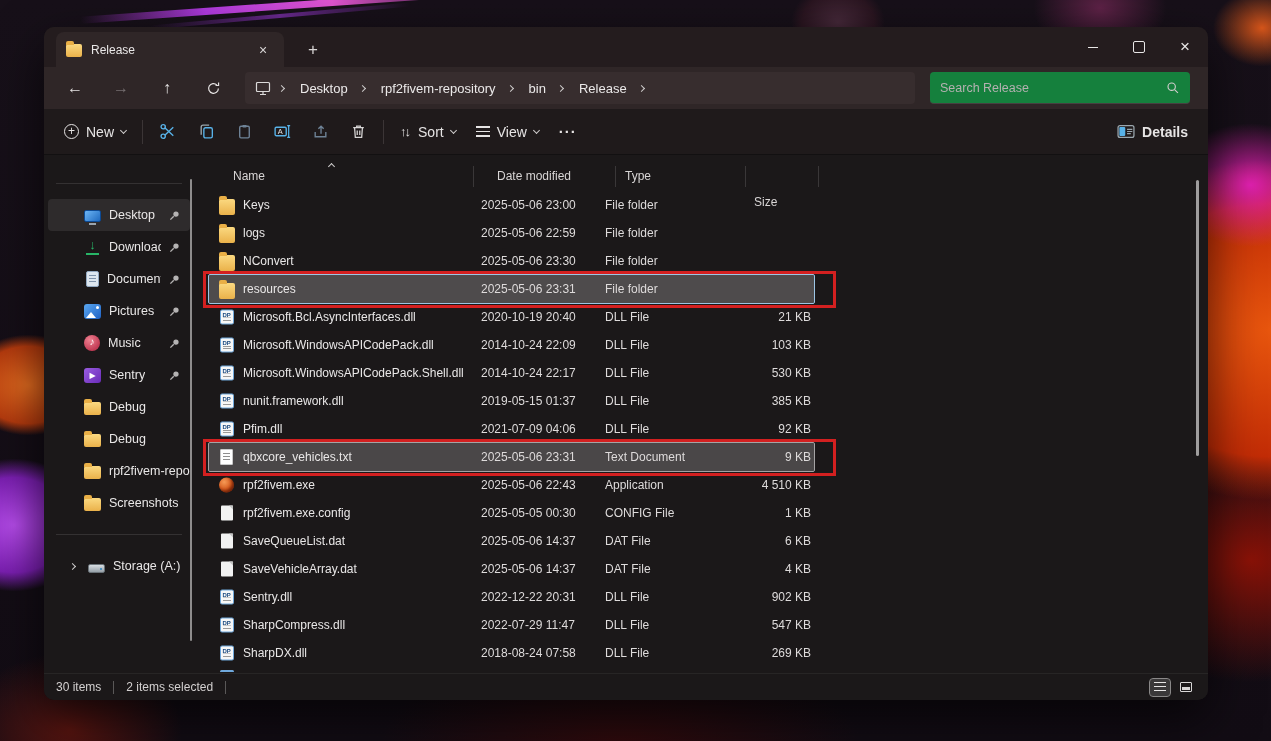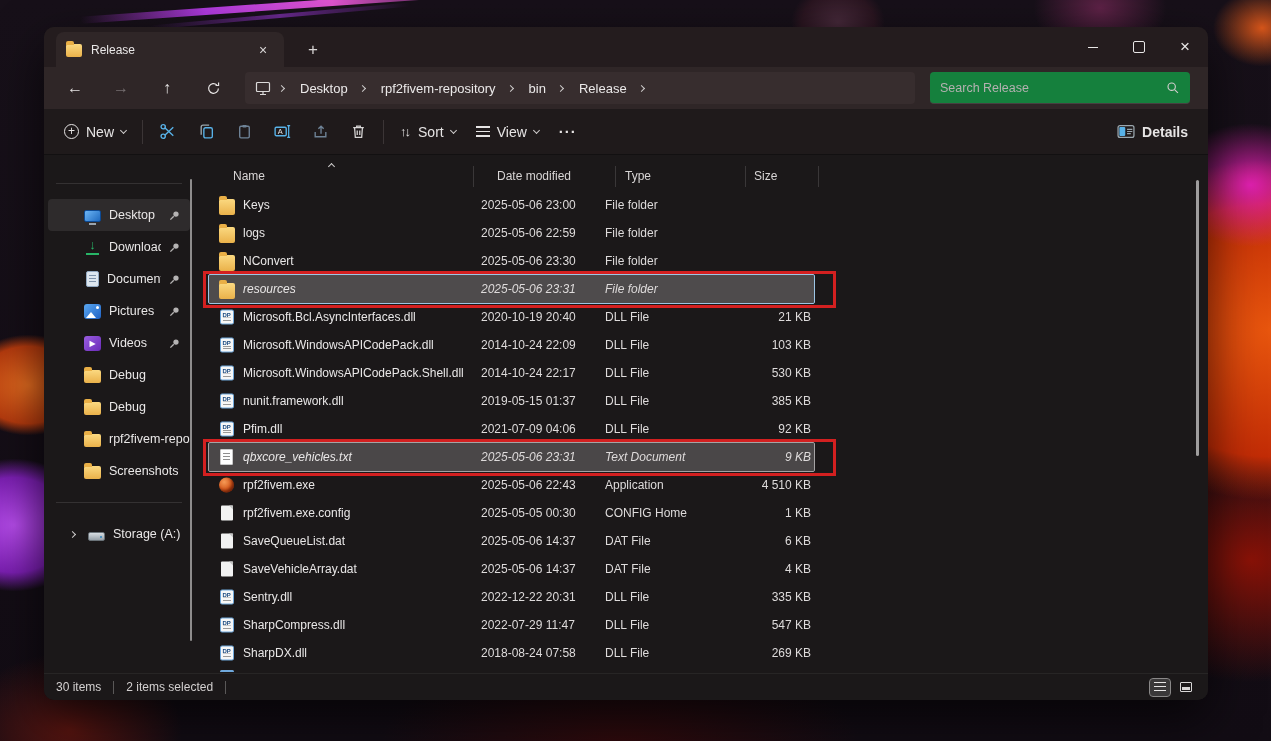--- a/index.html
+++ b/index.html
@@ -147,35 +147,35 @@
     width:8px; height:4px; background:#e9af46; border-radius:2px 2px 0 0; }
   .si-drive { height:9px; margin-top:4px; border:1px solid #6a7278; border-radius:2px;
     background:linear-gradient(#d8dde2,#96a0a8); }
   .si-drive::after { content:""; position:absolute; right:2px; top:3px; width:2px; height:2px;
     border-radius:50%; background:#2f86c0; }
 
   
   .filearea { position:absolute; left:165px; top:0; right:0; bottom:0; padding-top:7px; }
   .fl-header { position:relative; height:28px; font-size:12px; color:#d8d5d5; }
   .fl-header .h { position:absolute; top:6px; }
-  .h-name { left:24px; } .h-date { left:288px; } .h-type { left:416px; } .h-size { left:545px; }
+  .h-name { left:24px; } .h-date { left:288px; } .h-type { left:416px; } .h-size { left:545px;margin-top:26px; }
   .h-div { position:absolute; top:3px; width:1px; height:21px; background:#3a3738; }
   .hd1 { left:264px; } .hd2 { left:406px; } .hd3 { left:536px; } .hd4 { left:609px; }
   .sort-asc { position:absolute; left:120px; top:1px; width:5px; height:5px;
     border-left:1.2px solid #cfcccc; border-top:1.2px solid #cfcccc; transform:rotate(45deg); }
 
   .rows { position:relative; }
   .row { position:relative; width:605px; height:28px; font-size:12px; color:#e9e7e7; }
   .row > span { position:absolute; top:50%; transform:translateY(-50%); white-space:nowrap; }
   .fi { width:16px; height:16px; position:absolute; left:10px; top:50%; transform:translateY(-50%); }
   .c-name { left:34px; } .c-date { left:272px; color:#dedbdb; } .c-type { left:396px; color:#dedbdb; }
   .c-size { right:3px; text-align:right; color:#dedbdb; }
   .row.selected { background:#4e4b4c; outline:1px solid #9cc5e4; border-radius:1px; }
   .row.selected.sel-gray { background:#4a4748; outline-color:#a5a3a4; }
-  .row.annotated { z-index:3;font-style:italic; }
+  .row.annotated { z-index:3; }
   .row.annotated::after { content:""; position:absolute; left:-6px; right:-22px; top:-4.5px; bottom:-4.5px;
     border:3.5px solid #d32020; pointer-events:none; }
 
   .ic-dll { width:14px; height:15px; margin-left:1px; background:#f7f7f7; border:1px solid #6fa8dc; border-radius:2px; }
   .ic-dll::before { content:"DP"; position:absolute; left:1.5px; top:0.5px; font-size:6px; font-weight:bold; color:#1a4a80; }
   .ic-dll::after { content:""; position:absolute; left:2px; right:2px; bottom:2px; height:4px;
     background:repeating-linear-gradient(180deg,#9a9a9a 0 1px, rgba(0,0,0,0) 1px 2.5px); }
   .ic-txt { width:13px; height:16px; margin-left:1px; background:#fff; border-radius:1px; border:1px solid #c9c9c9; }
   .ic-txt::after { content:""; position:absolute; left:2px; right:2px; top:3px; bottom:2px;
     background:repeating-linear-gradient(180deg,#8f8f8f 0 1px, rgba(0,0,0,0) 1px 3px); }
@@ -377,22 +377,31 @@
 
     <span class="si si-pictures"></span>
     <span class="side-label">Pictures</span>
     <svg class="pin" width="11" height="11" viewBox="0 0 12 12">
       <circle cx="7.6" cy="4.4" r="2.9" fill="#b5b3b3"></circle>
       <path d="M1.5 10.5 5.2 6.8" stroke="#b5b3b3" stroke-width="1.5"></path>
     </svg>
   </div>
           <div class="side-item pinned">
 
+    <span class="si si-music"></span>
+    <span class="side-label">Music</span>
+    <svg class="pin" width="11" height="11" viewBox="0 0 12 12">
+      <circle cx="7.6" cy="4.4" r="2.9" fill="#b5b3b3"></circle>
+      <path d="M1.5 10.5 5.2 6.8" stroke="#b5b3b3" stroke-width="1.5"></path>
+    </svg>
+  </div>
+          <div class="side-item pinned">
+
     <span class="si si-videos"></span>
-    <span class="side-label">Videos</span>
+    <span class="side-label">Sentry</span>
     <svg class="pin" width="11" height="11" viewBox="0 0 12 12">
       <circle cx="7.6" cy="4.4" r="2.9" fill="#b5b3b3"></circle>
       <path d="M1.5 10.5 5.2 6.8" stroke="#b5b3b3" stroke-width="1.5"></path>
     </svg>
   </div>
         </div>
       <div id="side-folders">
           <div class="side-item">
 
     <span class="si si-folder"></span>
@@ -518,21 +527,21 @@
     <span class="fi ic-exe"></span>
     <span class="c-name">rpf2fivem.exe</span>
     <span class="c-date">2025-05-06 22:43</span>
     <span class="c-type">Application</span>
     <span class="c-size">4 510 KB</span>
   </div>
           <div class="row">
     <span class="fi ic-doc"></span>
     <span class="c-name">rpf2fivem.exe.config</span>
     <span class="c-date">2025-05-05 00:30</span>
-    <span class="c-type">CONFIG Home</span>
+    <span class="c-type">CONFIG File</span>
     <span class="c-size">1 KB</span>
   </div>
           <div class="row">
     <span class="fi ic-doc"></span>
     <span class="c-name">SaveQueueList.dat</span>
     <span class="c-date">2025-05-06 14:37</span>
     <span class="c-type">DAT File</span>
     <span class="c-size">6 KB</span>
   </div>
           <div class="row">
@@ -540,21 +549,21 @@
     <span class="c-name">SaveVehicleArray.dat</span>
     <span class="c-date">2025-05-06 14:37</span>
     <span class="c-type">DAT File</span>
     <span class="c-size">4 KB</span>
   </div>
           <div class="row">
     <span class="fi ic-dll"></span>
     <span class="c-name">Sentry.dll</span>
     <span class="c-date">2022-12-22 20:31</span>
     <span class="c-type">DLL File</span>
-    <span class="c-size">335 KB</span>
+    <span class="c-size">902 KB</span>
   </div>
           <div class="row">
     <span class="fi ic-dll"></span>
     <span class="c-name">SharpCompress.dll</span>
     <span class="c-date">2022-07-29 11:47</span>
     <span class="c-type">DLL File</span>
     <span class="c-size">547 KB</span>
   </div>
           <div class="row">
     <span class="fi ic-dll"></span>

